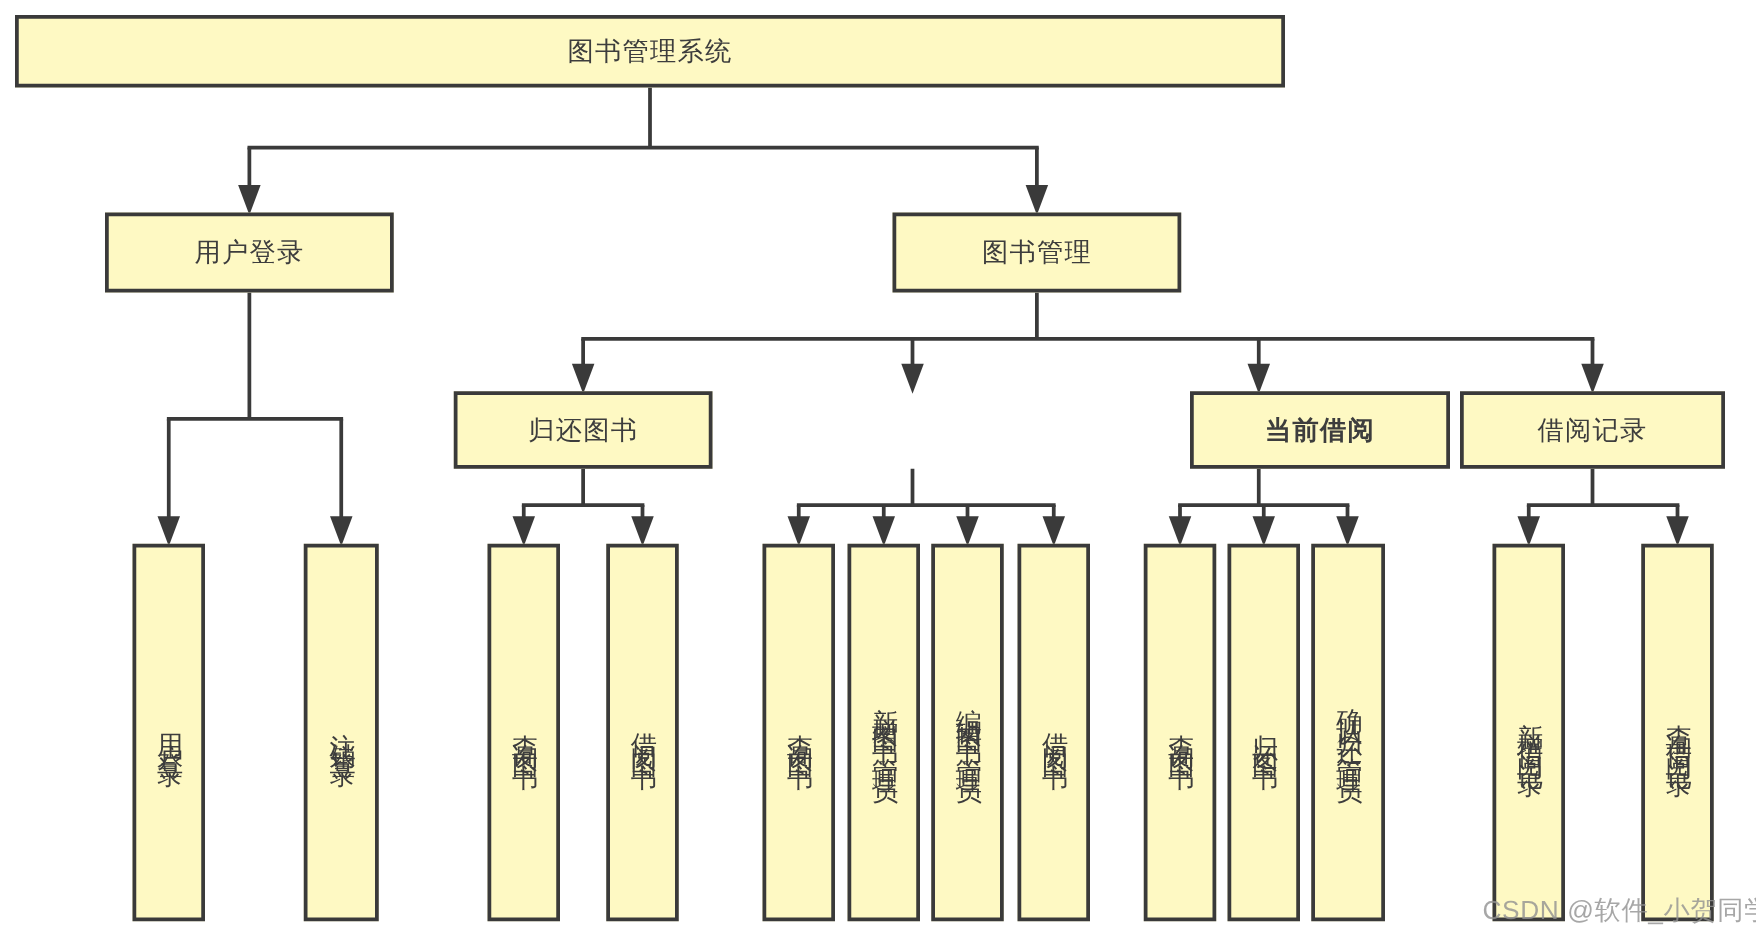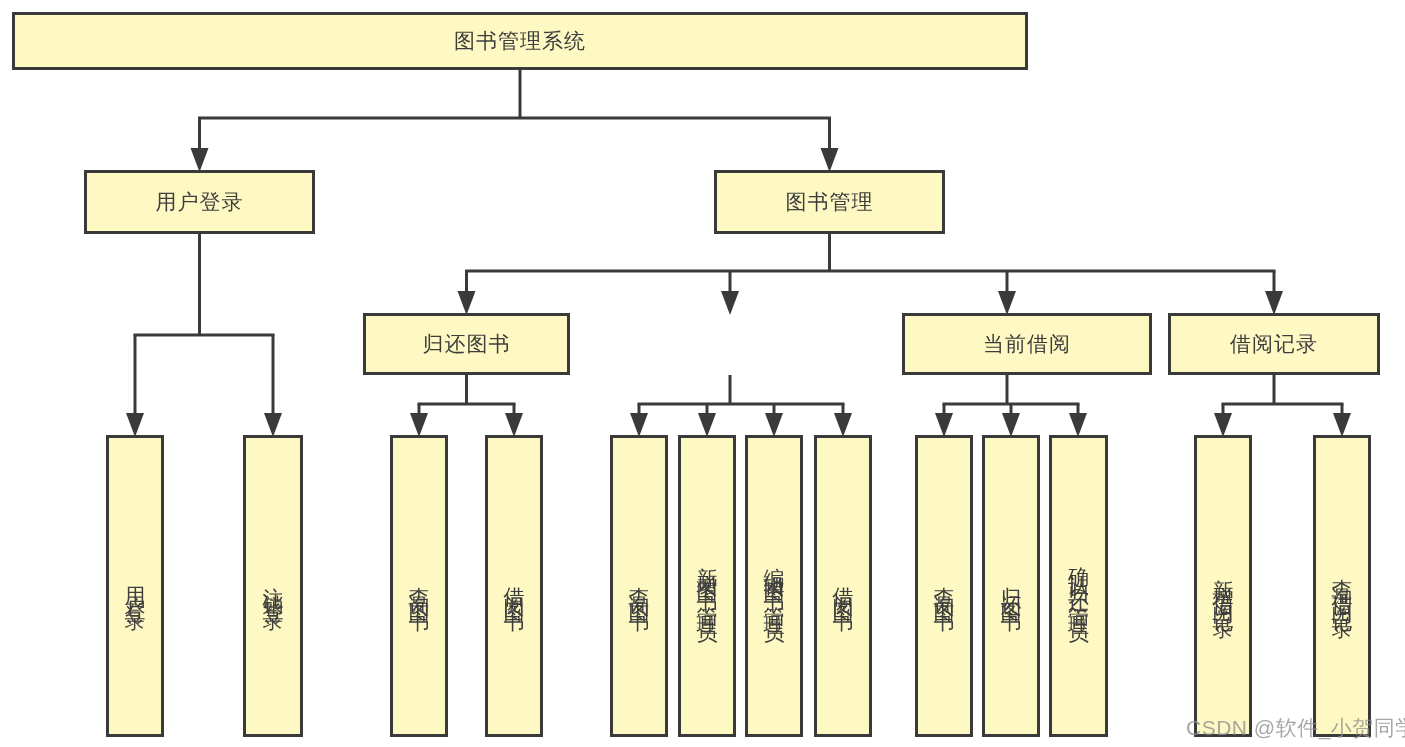--- a/index.html
+++ b/index.html
@@ -116,21 +116,21 @@
   <div class="box h" style="left:84px; top:170px; width:231px; height:64px;">
     <span>用户登录</span>
   </div>
   <div class="box h" style="left:714px; top:170px; width:231px; height:64px;">
     <span>图书管理</span>
   </div>
 
   <div class="box h" style="left:363px; top:313px; width:207px; height:62px;">
     <span>归还图书</span>
   </div>
-  <div class="box h" style="left:902px; top:313px; width:250px; height:62px;">
+  <div class="box h" style="left:952px; top:313px; width:208px; height:62px;font-weight:bold;">
     <span>当前借阅</span>
   </div>
   <div class="box h" style="left:1168px; top:313px; width:212px; height:62px;">
     <span>借阅记录</span>
   </div>
 
   <div class="box v" style="left:106px; top:435px; width:58px; height:302px;">
     <span>用户登录</span>
   </div>
   <div class="box v" style="left:243px; top:435px; width:60px; height:302px;">

